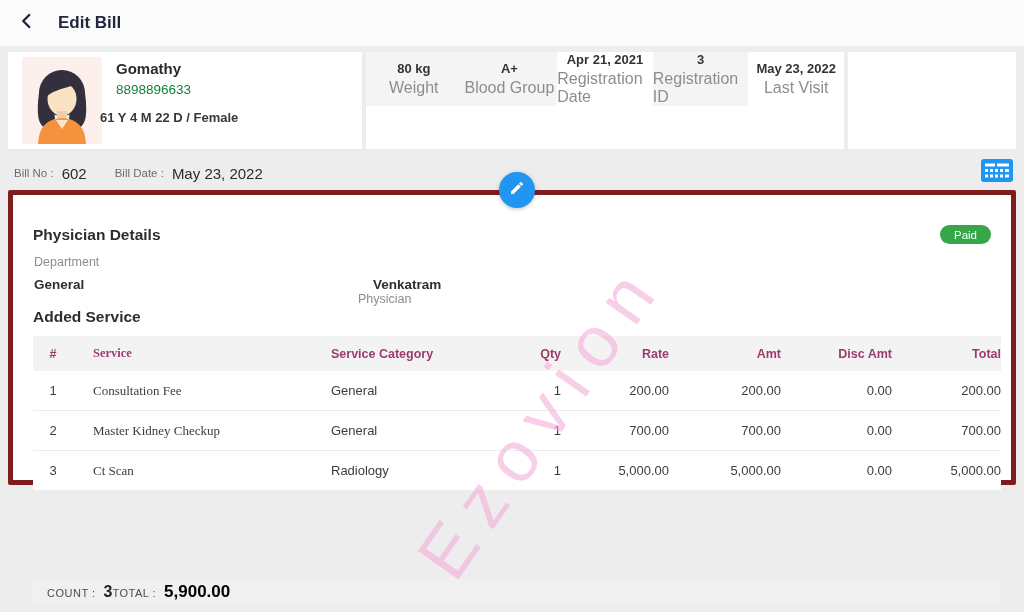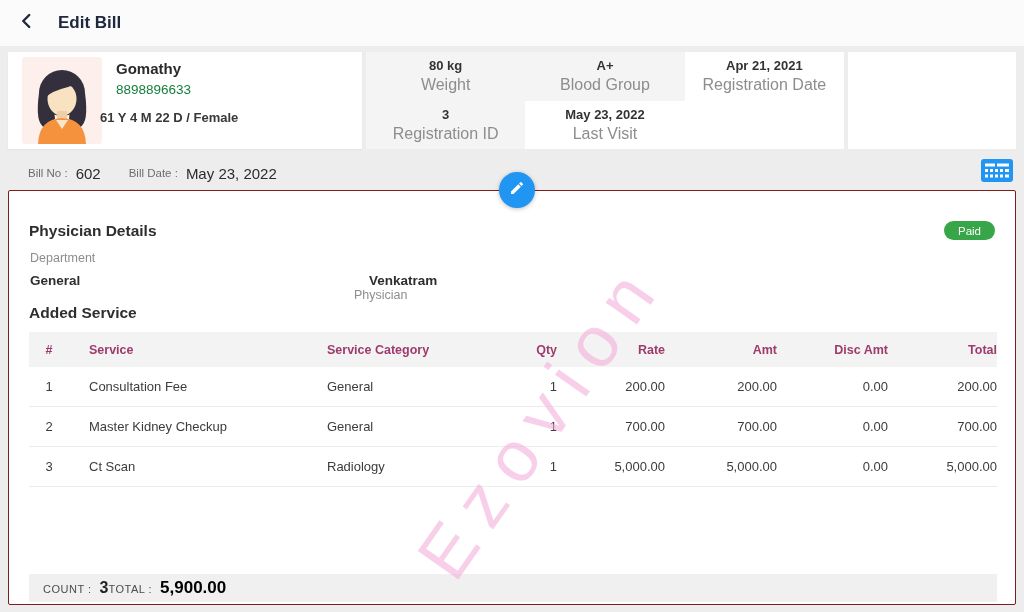--- a/index.html
+++ b/index.html
@@ -27,41 +27,41 @@
     position:absolute; left:0; top:0; width:354px; height:97px; background:#ffffff;
     box-shadow:0 1px 2px rgba(0,0,0,0.04);
   }
   .avatar { position:absolute; left:14px; top:5px; width:80px; height:87px; border-radius:3px; overflow:hidden; }
   .p-name   { position:absolute; left:108px; top:8px;  font-size:15px; font-weight:bold; color:#2b2b2b; }
   .p-phone  { position:absolute; left:108px; top:30px; font-size:13.5px; color:#15803d; }
   .p-demo   { position:absolute; left:92px;  top:58px; font-size:13px; font-weight:bold; color:#383838; }
 
   .pc-stats {
     position:absolute; left:358px; top:0; width:478px; height:97px; background:#ffffff;
-    display:grid; grid-template-columns:repeat(3,1fr); grid-template-rows:1fr 1fr;
+    display:grid; grid-template-columns:repeat(5,1fr); grid-template-rows:1fr 1fr;
   }
   .stat-cell { display:flex; flex-direction:column; align-items:center; justify-content:center; gap:3px; }
   .stat-cell.shaded { background:#f4f4f5; }
   .stat-value { font-size:13px; font-weight:bold; color:#333; }
   .stat-label { font-size:16px; color:#8d8d8d; }
 
   .pc-rest { position:absolute; left:840px; top:0; width:168px; height:97px; background:#ffffff; }
 
   
   .bill-row { position:absolute; left:8px; top:158px; width:1008px; height:30px; display:flex; align-items:center; }
   .bill-label { font-size:11.5px; color:#6d6d6d; }
   .bill-value { font-size:15px; color:#2c2c2c; margin-left:8px; }
-  .bill-no-label { margin-left:20px; }
+  .bill-no-label { margin-left:6px; }
   .bill-date-label { margin-left:28px; }
   .kbd-btn { position:absolute; right:2px; top:1px; width:34px; height:26px; display:flex; align-items:center; justify-content:center; cursor:pointer; }
 
   
   .panel {
-    position:absolute; left:8px; top:190px; width:1008px; height:415px;
-    background:#ffffff; border:1px solid #7f1d1d; border-radius:2px;
+    position:absolute; left:8px; top:190px; width:1008px; height:295px;
+    background:#ffffff; border:5px solid #7f1d1d; border-radius:2px;
   }
   .edit-fab {
     position:absolute; left:499px; top:172px; width:36px; height:36px; border-radius:50%;
     background:#2095f2; display:flex; align-items:center; justify-content:center;
     box-shadow:0 1px 4px rgba(0,0,0,0.25); cursor:pointer; z-index:20;
   }
   .section-title { position:absolute; font-size:15.5px; font-weight:bold; color:#2e2e2e; }
   .t-physician { left:20px; top:31px; }
   .t-services  { left:20px; top:113px; }
   .paid-badge {
@@ -75,21 +75,21 @@
   .dept-value { left:21px; top:82px; }
   .phys-label { left:345px; top:60px;margin-top:37px; }
   .phys-value { left:360px; top:82px; }
 
   
   .svc-table { position:absolute; left:20px; top:141px; width:968px; }
   .thead { display:flex; height:35px; align-items:center; background:#f3f3f4; }
   .th { font-size:12.5px; font-weight:bold; color:#9d3c6b; }
   .tr { display:flex; height:40px; align-items:center; border-bottom:1px solid #ececec; background:#fff; }
   .td { font-size:13px; color:#3c3c3c; }
-  .c0 { width:40px; }  .c1 { width:238px; } .c2 { width:205px; }
+  .c0 { width:40px; }  .c1 { width:238px;font-family:Liberation Serif, serif; } .c2 { width:205px; }
   .c3 { width:45px; }  .c4 { width:108px; } .c5 { width:112px; }
   .c6 { width:111px; } .c7 { width:109px; }
   .a-c { text-align:center; }
   .a-l { text-align:left; padding-left:20px; }
   .a-r { text-align:right; }
 
   
   .summary-bar {
     position:absolute; left:20px; top:383px; width:968px; height:28px;
     background:#f0f0f1; display:flex; align-items:center; 

